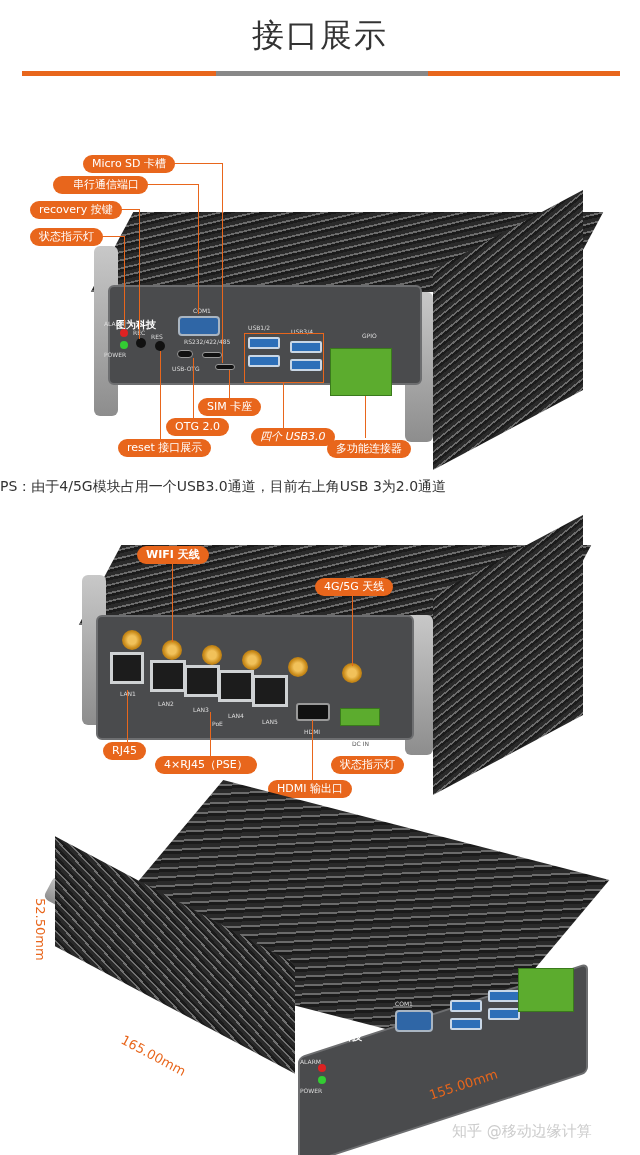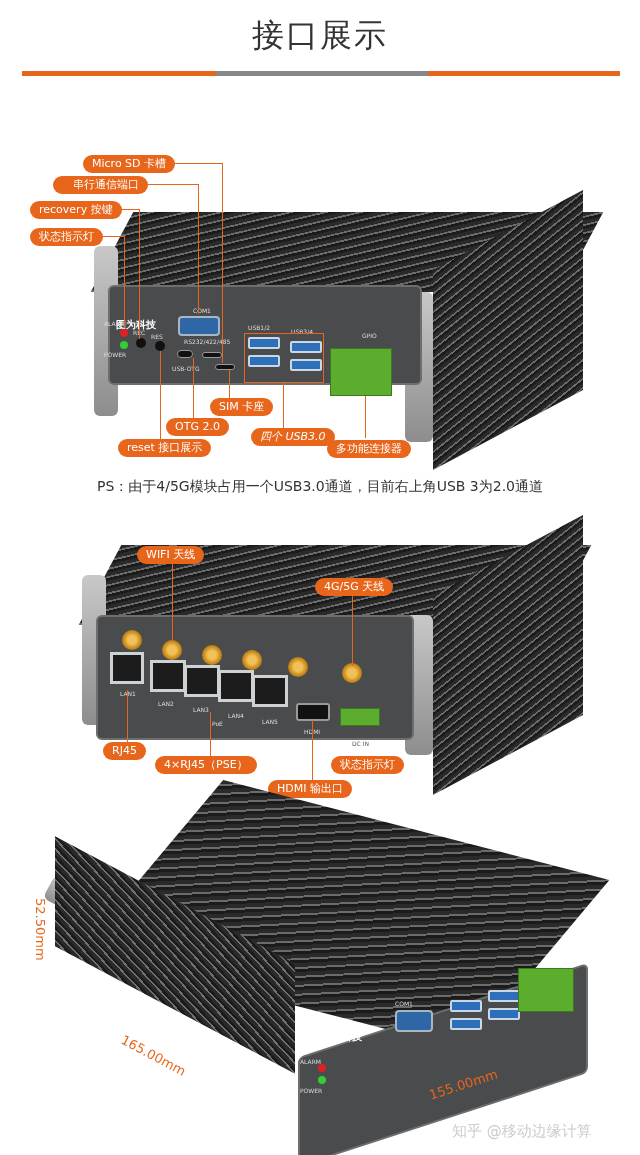--- a/index.html
+++ b/index.html
@@ -10,21 +10,21 @@
   .bar.o1 { left: 22px; width: 194px; background: #e8661c; }
   .bar.g { left: 216px; width: 212px; background: #888; }
   .bar.o2 { left: 428px; width: 192px; background: #e8661c; }
   .fins { position: absolute; background: repeating-linear-gradient(165deg, #2a2a2a 0 4px, #6b6b6b 4px 6px, #1b1b1b 6px 9px); }
   .panel { position: absolute; background: #4a4b4d; border: 2px solid #6d6e70; border-radius: 6px; }
   .rail { position: absolute; background: linear-gradient(180deg,#c8c8c8,#8d8d8d); border-radius: 6px; }
 
   .label { position: absolute; background: #e8661c; color: #fff; font-size: 11px; padding: 2px 9px; border-radius: 10px; white-space: nowrap; line-height: 14px; }
   .vline { position: absolute; width: 1px; background: #e8661c; }
   .hline { position: absolute; height: 1px; background: #e8661c; }
-  .note { position: absolute; top: 478px; left: 0; width: 640px; text-align: center; font-size: 14px; color: #333; }
+  .note { position: absolute; top: 478px; left: 0; width: 640px; font-size: 14px; color: #333; }
 
   .usb { position: absolute; width: 32px; height: 12px; background: #2d6fb8; border: 2px solid #c9d7e6; border-radius: 2px; }
   .gpio { position: absolute; background: #5cac2e; border: 1px solid #3a7a1c; }
   .led { position: absolute; width: 8px; height: 8px; border-radius: 50%; }
   .btn { position: absolute; width: 10px; height: 10px; border-radius: 50%; background: #111; }
   .tiny { position: absolute; color: #ddd; font-size: 6px; white-space: nowrap; }
   .com { position: absolute; background: #2f66a6; border: 2px solid #a9b5c2; border-radius: 4px; }
   .otg { position: absolute; background: #111; border-radius: 4px; border: 1px solid #999; }
   .rj { position: absolute; background: #1c1c1c; border: 3px solid #cfd2d4; }
   .ant { position: absolute; width: 20px; height: 20px; border-radius: 50%; background: radial-gradient(circle,#f1c15a 0 30%,#c98a19 60%,#8a5a08 100%); }
@@ -91,21 +91,21 @@
 <div class="label" style="left:30px;top:228px;">状态指示灯</div>
 <div class="hline" style="left:102px;top:236px;width:22px;"></div>
 <div class="vline" style="left:124px;top:236px;height:92px;"></div>
 
 <div class="vline" style="left:160px;top:351px;height:93px;"></div>
 <div class="vline" style="left:193px;top:358px;height:60px;"></div>
 <div class="vline" style="left:229px;top:370px;height:28px;"></div>
 <div class="vline" style="left:283px;top:383px;height:46px;"></div>
 <div class="vline" style="left:365px;top:396px;height:42px;"></div>
 
-<div class="label" style="left:198px;top:398px;margin-left:12px;">SIM 卡座</div>
+<div class="label" style="left:198px;top:398px;">SIM 卡座</div>
 <div class="label" style="left:166px;top:418px;">OTG 2.0</div>
 <div class="label" style="left:118px;top:439px;">reset 接口展示</div>
 <div class="label" style="left:251px;top:428px;font-style:italic;">四个 USB3.0</div>
 <div class="label" style="left:327px;top:440px;">多功能连接器</div>
 
 <div class="note">PS：由于4/5G模块占用一个USB3.0通道，目前右上角USB 3为2.0通道</div>
 
 <div>
   <div class="fins" style="left:100px;top:545px;width:470px;height:80px;transform:skewX(-28deg);"></div>
   <div class="rail" style="left:82px;top:575px;width:24px;height:150px;"></div>
@@ -131,21 +131,21 @@
   <div class="tiny" style="left:228px;top:712px;">LAN4</div>
   <div class="tiny" style="left:262px;top:718px;">LAN5</div>
   <div class="tiny" style="left:212px;top:720px;">PoE</div>
 
   <div class="hdmi" style="left:296px;top:703px;width:34px;height:18px;"></div>
   <div class="tiny" style="left:304px;top:728px;">HDMI</div>
   <div class="term" style="left:340px;top:708px;width:40px;height:18px;"></div>
   <div class="tiny" style="left:352px;top:740px;color:#555;">DC IN</div>
 </div>
 
-<div class="label" style="left:137px;top:546px;">WIFI 天线</div>
+<div class="label" style="left:137px;top:546px;font-weight:bold;">WIFI 天线</div>
 <div class="vline" style="left:172px;top:562px;height:80px;"></div>
 <div class="label" style="left:315px;top:578px;">4G/5G 天线</div>
 <div class="vline" style="left:352px;top:594px;height:72px;"></div>
 <div class="vline" style="left:127px;top:690px;height:52px;"></div>
 <div class="label" style="left:103px;top:742px;">RJ45</div>
 <div class="vline" style="left:210px;top:712px;height:45px;"></div>
 <div class="label" style="left:155px;top:756px;">4×RJ45（PSE）</div>
 <div class="vline" style="left:312px;top:720px;height:60px;"></div>
 <div class="label" style="left:331px;top:756px;">状态指示灯</div>
 <div class="label" style="left:268px;top:780px;">HDMI 输出口</div>

